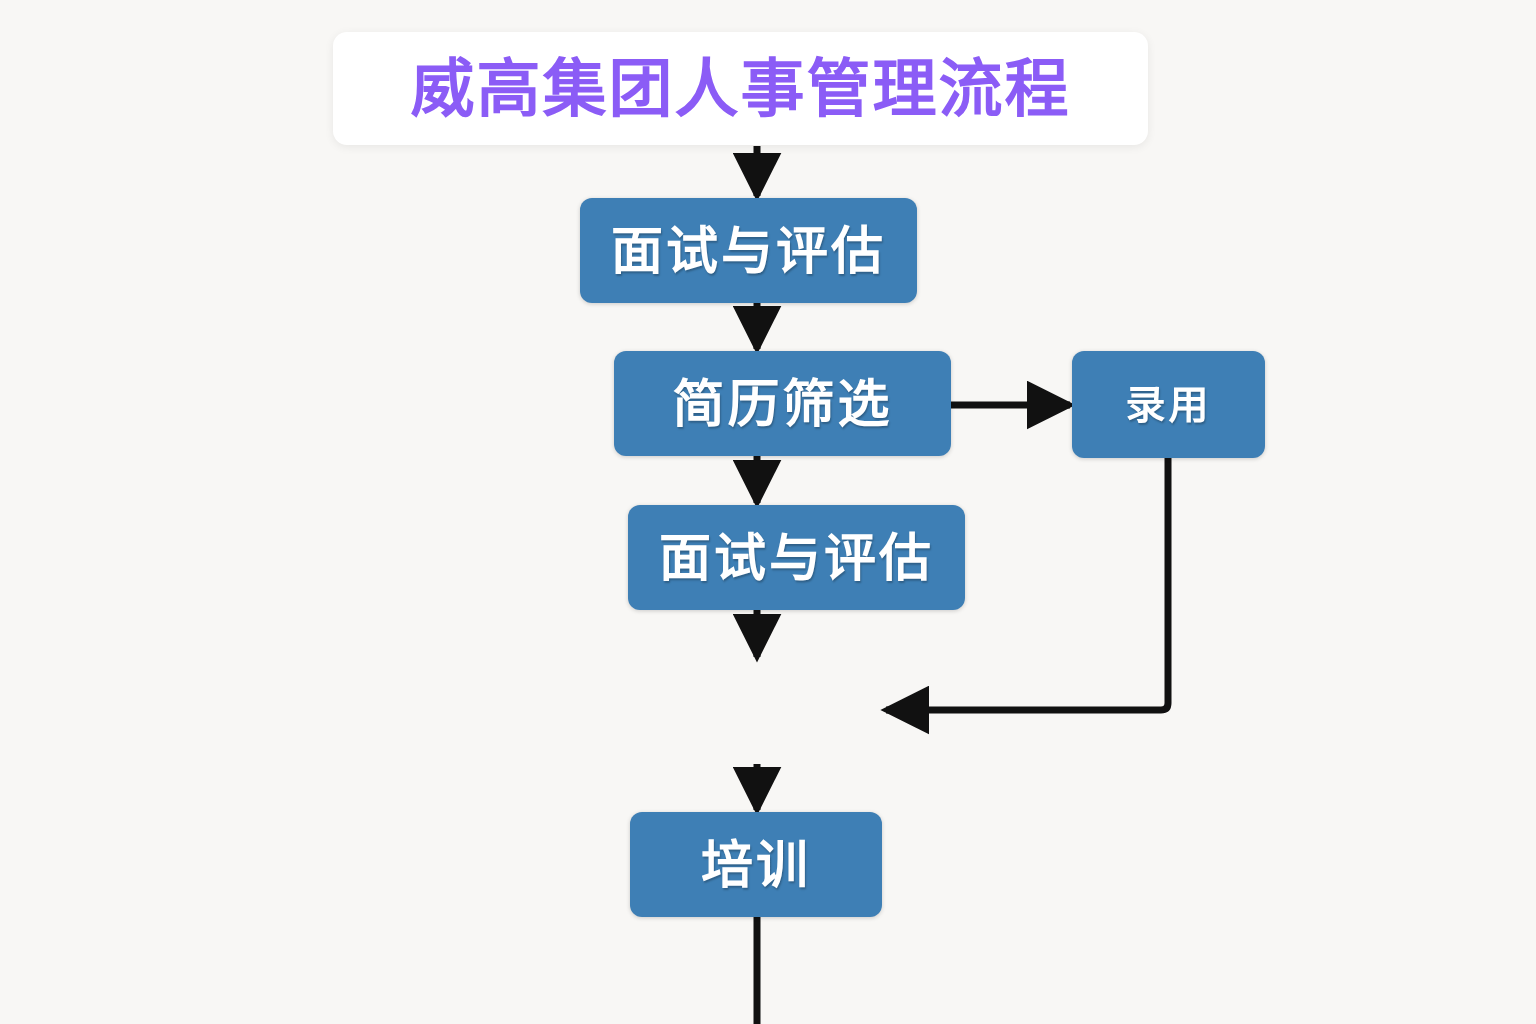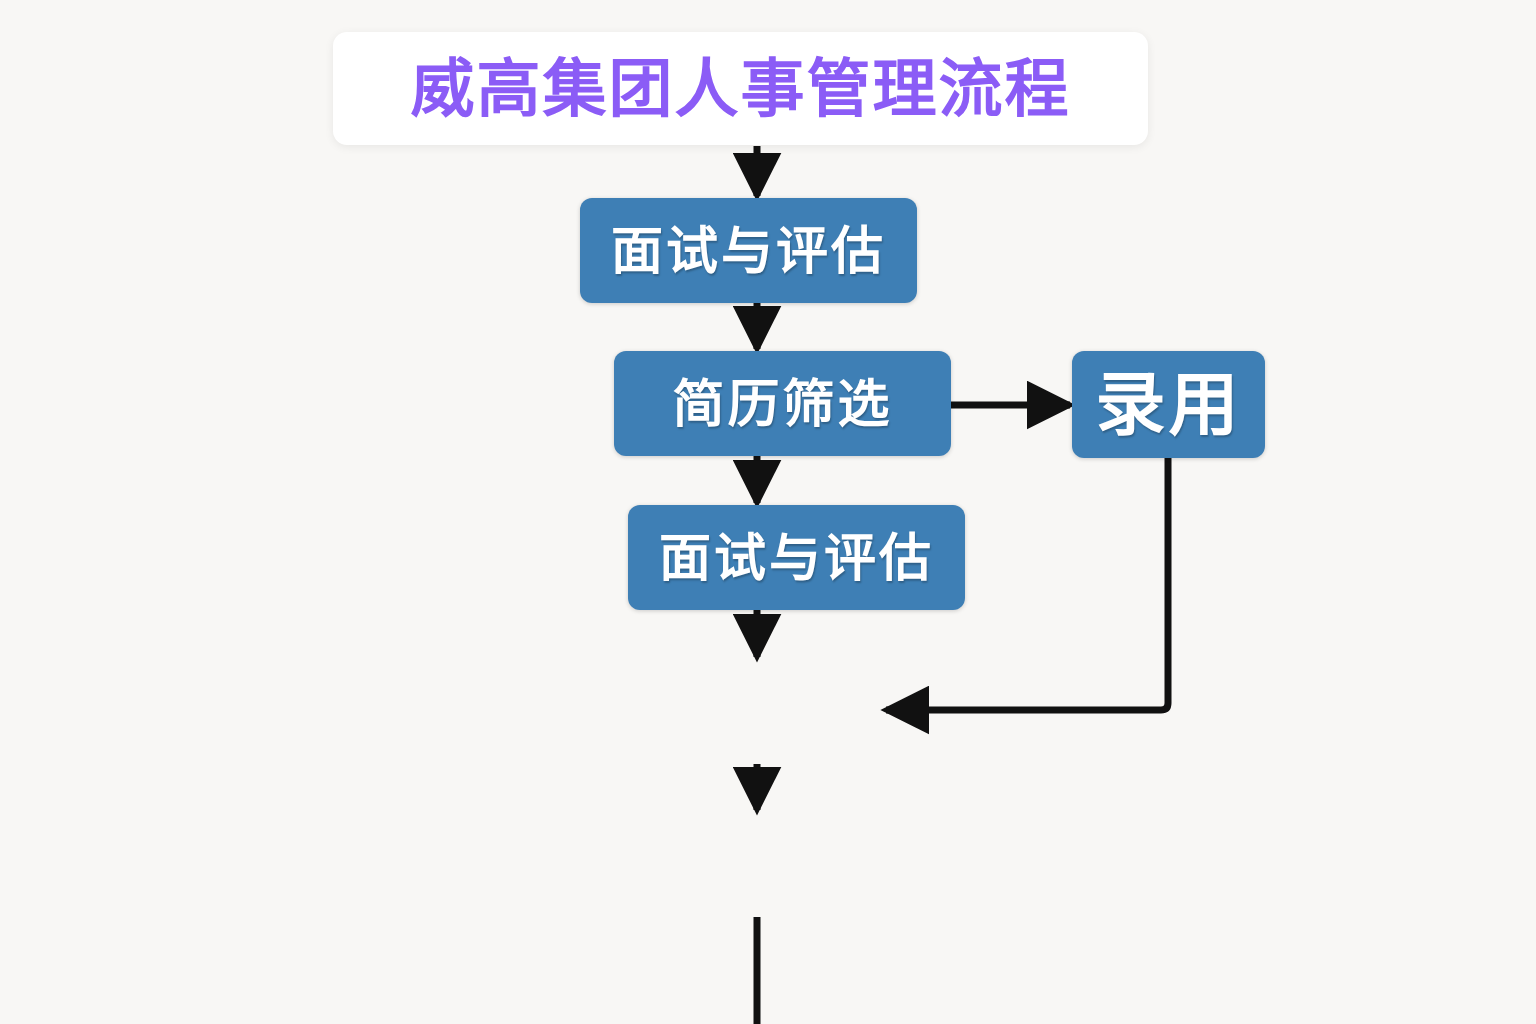--- a/index.html
+++ b/index.html
@@ -79,21 +79,21 @@
   }
 
   
   #node-recruit   { left: 580px;  top: 198px; width: 337px; height: 105px; }
   #node-screen    { left: 580px;  top: 351px; width: 337px; height: 105px; margin-left: 34px; }
   #node-hire      { left: 1072px; top: 351px; width: 193px; height: 107px; }
   #node-interview { left: 580px;  top: 505px; width: 337px; height: 105px; margin-left: 48px; }
   #node-onboard   { left: 630px;  top: 659px; width: 252px; height: 105px; }
   #node-training  { left: 630px;  top: 812px; width: 252px; height: 105px; }
 
-  #node-hire .node-label { font-size: 70px; }
+  #node-hire .node-label { font-size: 40px; }
 </style>
 </head>
 <body>
 
 <div id="canvas">
 
   <svg id="connectors" viewBox="0 0 1536 1024" width="1536" height="1024" xmlns="http://www.w3.org/2000/svg">
     <defs>
       <marker id="arrowhead" markerWidth="7" markerHeight="7" refX="6.2" refY="3.5" orient="auto" markerUnits="strokeWidth">
         <path d="M0,0 L7,3.5 L0,7 z" fill="#111111"></path>
@@ -131,14 +131,17 @@
 
   <div class="node" id="node-hire">
     <span class="node-label">录用</span>
   </div>
 
   <div class="node" id="node-interview">
     <span class="node-label">面试与评估</span>
   </div>
 
 
+  <div class="node" id="node-training">
+    <span class="node-label">培训</span>
+  </div>
 
 </div>
 
 </body></html>

